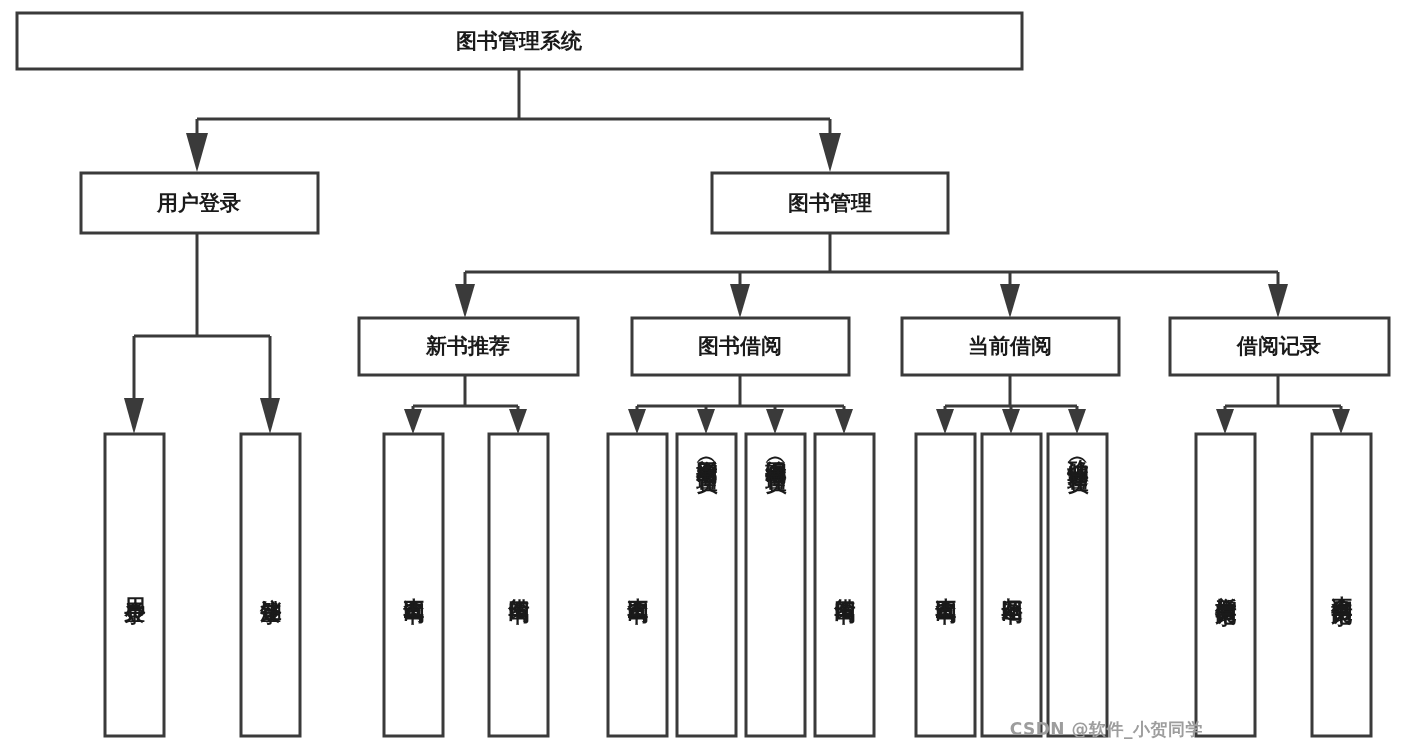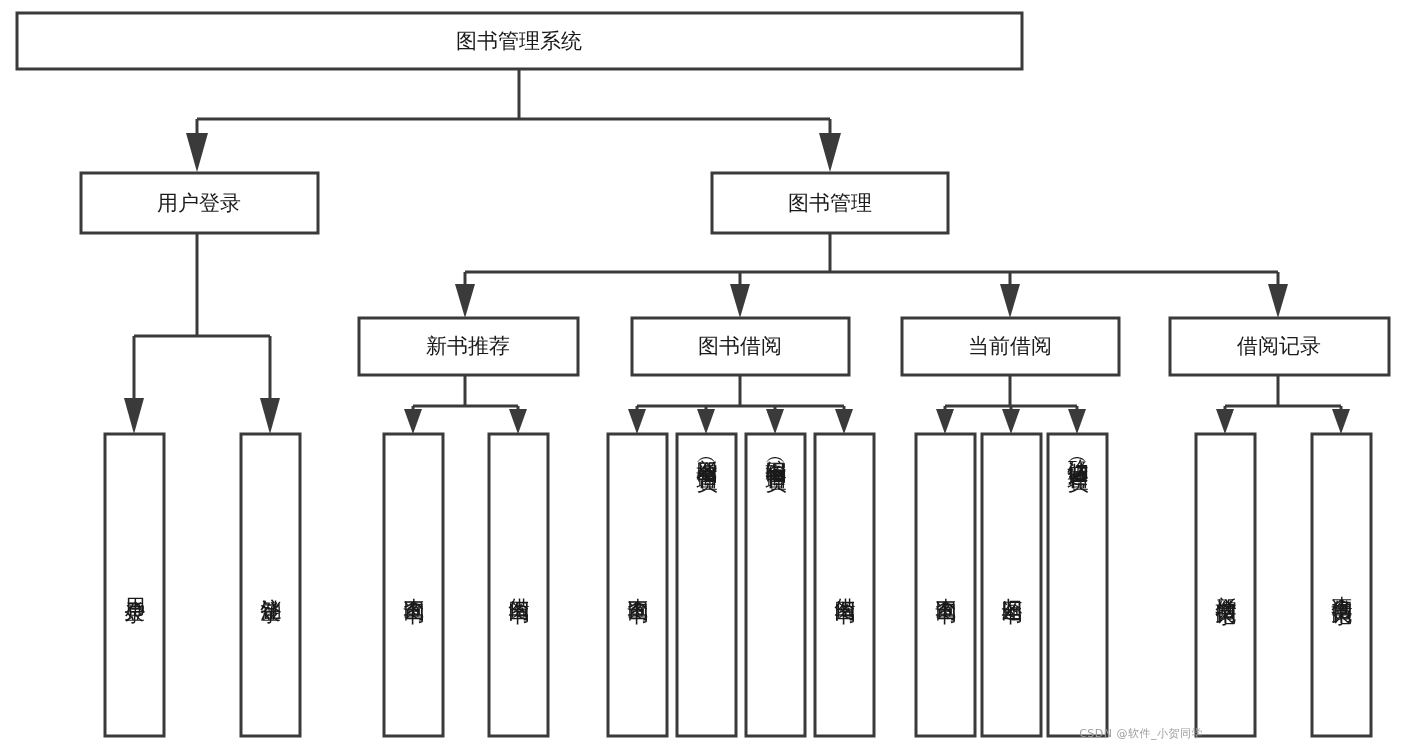--- a/index.html
+++ b/index.html
@@ -12,20 +12,21 @@
     width: 1405px;
     height: 747px;
     font-family: "DejaVu Sans", "Liberation Sans", sans-serif;
     overflow: hidden;
   }
   #diagram-root {
     position: relative;
     width: 1211px;
     height: 747px;
     background: #ffffff;
+    font-weight: bold;
   }
   svg.diagram {
     display: block;
     width: 1405px;
     height: 747px;
   }
   .node-box {
     fill: #ffffff;
     stroke: #3a3a3a;
     stroke-width: 3;
@@ -67,21 +68,21 @@
     line-height: 1.28;
     letter-spacing: 2px;
     color: #1a1a1a;
     white-space: nowrap;
   }
   .watermark {
     position: absolute;
     right: 8px;
     bottom: 6px;
     font-family: "DejaVu Sans", "Liberation Sans", sans-serif;
-    font-size: 11px;
+    font-size: 17px;
     color: #9d9d9d;
     white-space: nowrap;
     letter-spacing: 0.5px;
   }
 </style>
 </head>
 <body>
 
 <div id="diagram-root">
 

